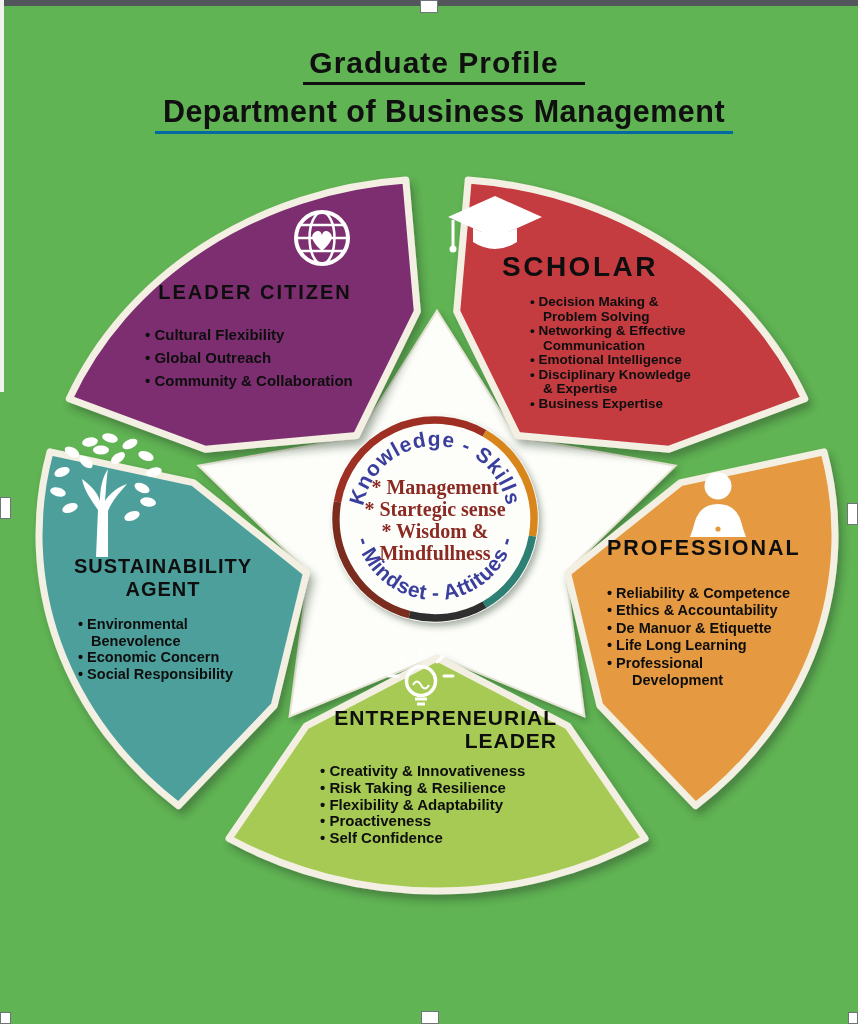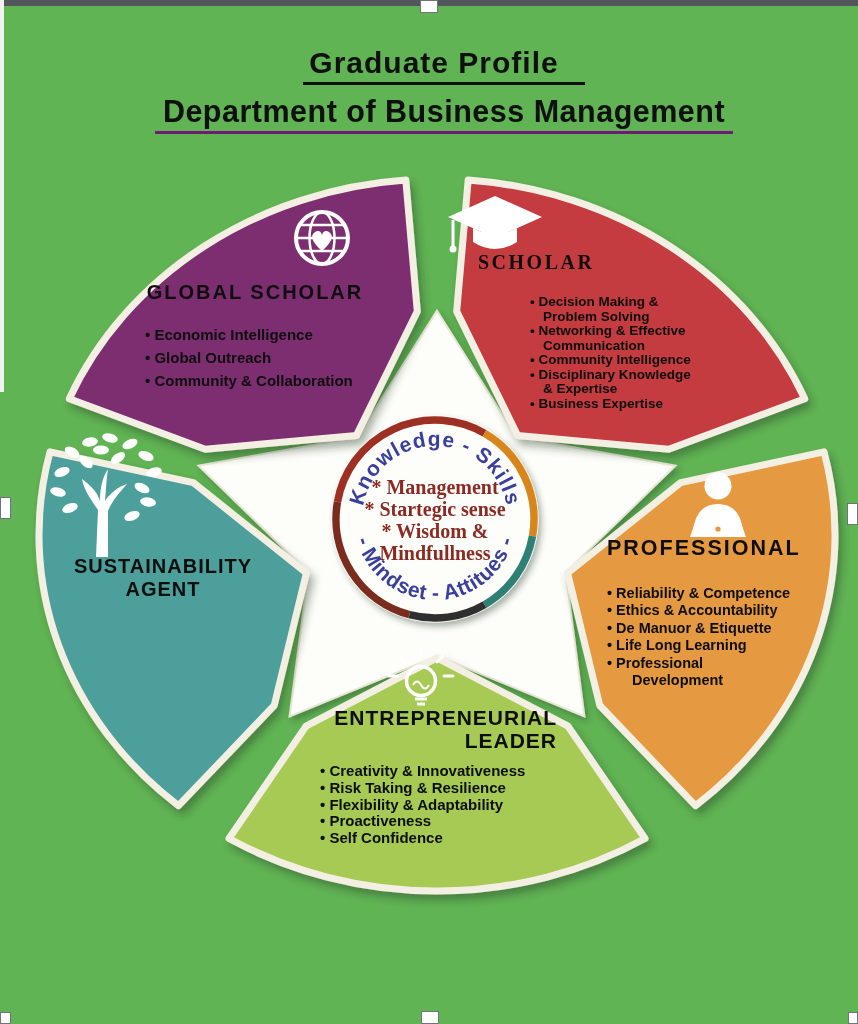--- a/index.html
+++ b/index.html
@@ -3,28 +3,28 @@
 <meta charset="utf-8">
 <style>
   html,body{margin:0;padding:0;background:#ffffff;}
   #canvas{position:relative;width:858px;height:1024px;overflow:hidden;font-family:"Liberation Sans","DejaVu Sans",sans-serif;padding-left:17px;}
   .topbar{position:absolute;left:0;top:0;width:858px;height:6px;}
   .lstrip{position:absolute;left:0;top:0;width:4px;height:392px;background:#f2f2ee;}
   .handle{position:absolute;background:#fff;border:1px solid #6f7478;box-sizing:border-box;z-index:30;}
   #diagram{position:absolute;left:0;top:0;z-index:5;}
   .titlewrap{position:absolute;left:30px;top:46px;width:828px;text-align:center;z-index:10;color:#101010;font-weight:bold;}
   .t1{display:inline-block;font-size:30px;letter-spacing:1px;border-bottom:3px solid #101010;padding:0 26px 2px 6px;}
-  .t2{display:inline-block;font-size:30.5px;letter-spacing:0.5px;border-bottom:3px solid #701a75;padding:0 8px 2px 8px;margin-top:9px;text-align:right;}
+  .t2{display:inline-block;font-size:30.5px;letter-spacing:0.5px;border-bottom:3px solid #0369a1;padding:0 8px 2px 8px;margin-top:9px;text-align:right;}
   .seg-h{position:absolute;z-index:10;font-weight:bold;color:#0e0e0e;}
   .bl{position:absolute;z-index:10;font-weight:bold;color:#0e0e0e;margin:18px;padding:0;}
   .bl li{list-style:none;white-space:pre-line;padding-left:13px;text-indent:-13px;}
   .bl li::before{content:"\2022  ";}
   .h-gc{left:130px;top:281px;width:250px;text-align:center;font-size:20px;letter-spacing:2px;}
   .b-gc{left:127px;top:305px;width:268px;font-size:15px;line-height:23.2px;}
-  .h-sch{left:478px;top:251px;font-size:20px;letter-spacing:2.5px;font-family:Liberation Serif, serif;}
+  .h-sch{left:502px;top:251px;font-size:28px;letter-spacing:2.5px;}
   .b-sch{left:512px;top:277px;width:222px;font-size:13.5px;line-height:14.5px;}
   .h-pro{left:607px;top:536px;font-size:21.5px;letter-spacing:2px;}
   .b-pro{left:589px;top:567px;width:238px;font-size:14.5px;line-height:17.4px;}
   .h-ent{left:299px;top:706px;width:258px;text-align:right;font-size:21px;letter-spacing:1px;line-height:23px;}
   .b-ent{left:302px;top:745px;width:278px;font-size:15px;line-height:16.8px;}
   .h-sus{left:54px;top:555px;width:218px;text-align:center;font-size:20px;letter-spacing:1px;line-height:23px;}
   .b-sus{left:60px;top:598px;width:200px;font-size:14.5px;line-height:16.5px;}
   .arcT{font:bold 21px "Liberation Sans","DejaVu Sans",sans-serif;letter-spacing:1px;}
   .arcB{font:bold 21px "Liberation Sans","DejaVu Sans",sans-serif;letter-spacing:0.5px;}
   .ctrT{font:bold 20px "Liberation Serif","DejaVu Serif",serif;text-anchor:middle;}
@@ -136,56 +136,62 @@
         <ellipse cx="70" cy="508" rx="8" ry="4.5" transform="rotate(-20 70 508)"></ellipse>
         <ellipse cx="148" cy="502" rx="8" ry="4.5" transform="rotate(10 148 502)"></ellipse>
         <ellipse cx="132" cy="516" rx="8" ry="4.5" transform="rotate(-20 132 516)"></ellipse>
         <ellipse cx="86" cy="462" rx="8" ry="4.5" transform="rotate(40 86 462)"></ellipse>
         <ellipse cx="118" cy="458" rx="8" ry="4.5" transform="rotate(-35 118 458)"></ellipse>
         <ellipse cx="101" cy="450" rx="8" ry="4.5"></ellipse>
       </g>
     </g>
   </svg>
 
-  <div class="seg-h h-gc">GLOBAL SCHOLAR</div>
+  <div class="seg-h h-gc">LEADER CITIZEN</div>
   <div class="seg-h h-sch">SCHOLAR</div>
   <div class="seg-h h-pro">PROFESSIONAL</div>
   <div class="seg-h h-ent">ENTREPRENEURIAL LEADER</div>
   <div class="seg-h h-sus">SUSTAINABILITY AGENT</div>
 
   <ul class="bl b-gc">
-    <li>Economic Intelligence</li>
+    <li>Cultural Flexibility</li>
     <li>Global Outreach</li>
     <li>Community &amp; Collaboration</li>
   </ul>
   <ul class="bl b-sch">
     <li>Decision Making &amp;
 Problem Solving</li>
     <li>Networking &amp; Effective
 Communication</li>
-    <li>Community Intelligence</li>
+    <li>Emotional Intelligence</li>
     <li>Disciplinary Knowledge
 &amp; Expertise</li>
     <li>Business Expertise</li>
   </ul>
   <ul class="bl b-pro">
     <li>Reliability &amp; Competence</li>
     <li>Ethics &amp; Accountability</li>
     <li>De Manuor &amp; Etiquette</li>
     <li>Life Long Learning</li>
     <li>Professional
 &nbsp;&nbsp;&nbsp;Development</li>
   </ul>
   <ul class="bl b-ent">
     <li>Creativity &amp; Innovativeness</li>
     <li>Risk Taking &amp; Resilience</li>
     <li>Flexibility &amp; Adaptability</li>
     <li>Proactiveness</li>
     <li>Self Confidence</li>
   </ul>
+  <ul class="bl b-sus">
+    <li>Environmental
+Benevolence</li>
+    <li>Economic Concern</li>
+    <li>Social Responsibility</li>
+  </ul>
 
   <div class="handle" style="left:420px;top:0;width:18px;height:13px;"></div>
   <div class="handle" style="left:0;top:497px;width:11px;height:22px;"></div>
   <div class="handle" style="left:847px;top:503px;width:11px;height:22px;"></div>
   <div class="handle" style="left:0;top:1012px;width:11px;height:12px;"></div>
   <div class="handle" style="left:421px;top:1011px;width:18px;height:13px;"></div>
   <div class="handle" style="left:848px;top:1012px;width:10px;height:12px;"></div>
 </div>
 
 </body></html>

